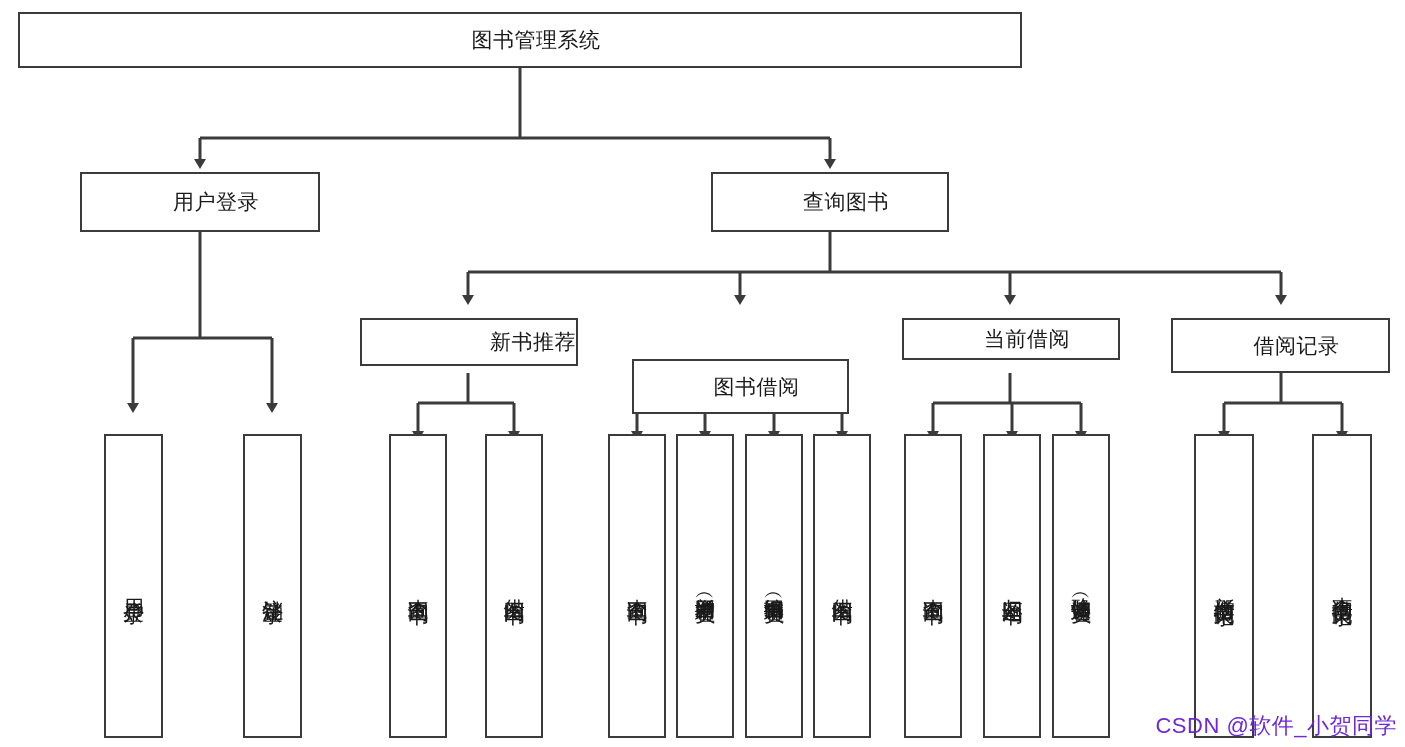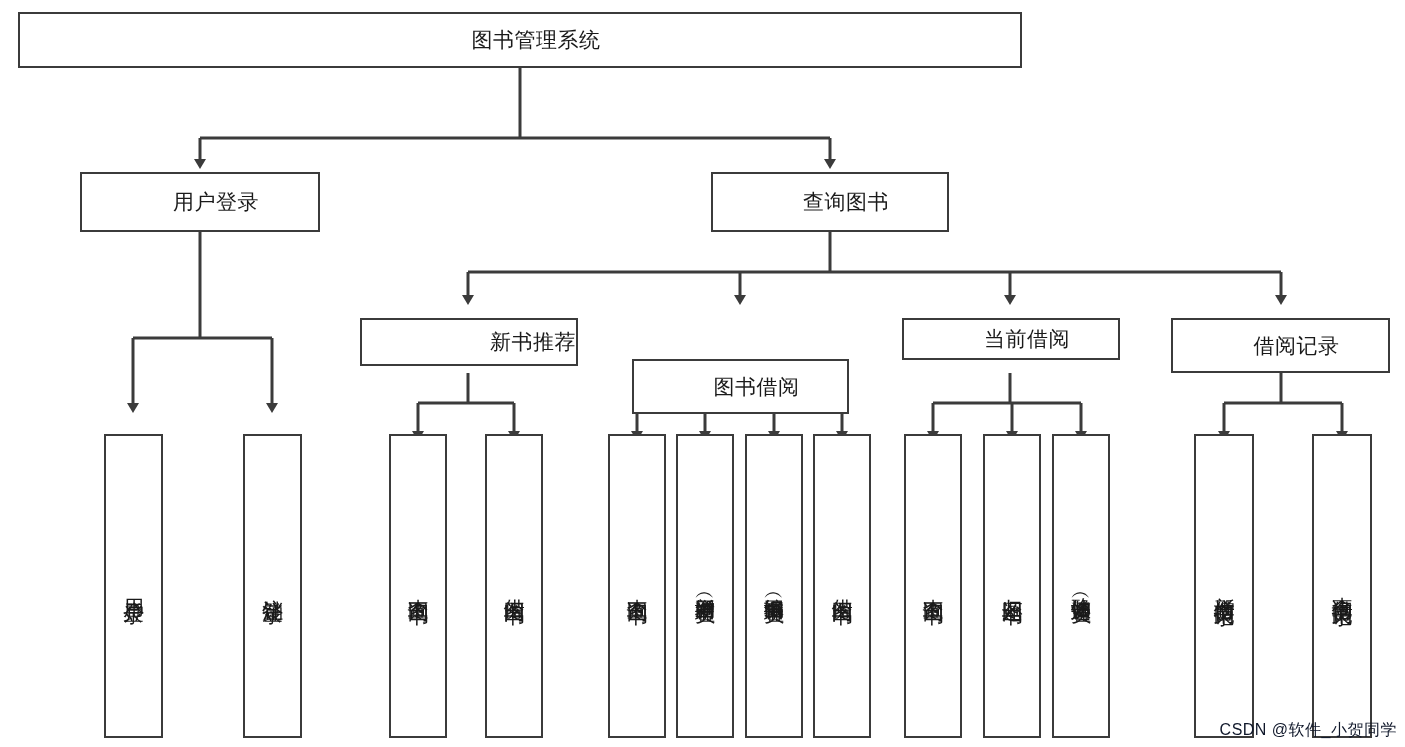--- a/index.html
+++ b/index.html
@@ -50,22 +50,22 @@
     text-orientation: upright;
     letter-spacing: 2px;
     text-align: center;
     white-space: nowrap;
   }
   .node-v.tall { letter-spacing: 1px; font-size: 20px; }
   #watermark {
     position: absolute;
     right: 8px;
     bottom: 6px;
-    font-size: 16px;
-    color: #0f172a;
+    font-size: 22px;
+    color: #6d28d9;
     white-space: nowrap;
     letter-spacing: 0.5px;
   }
 </style>
 </head>
 <body>
 
 <div id="diagram-root">
 
   <svg class="layer" viewBox="0 0 1405 747" xmlns="http://www.w3.org/2000/svg">

